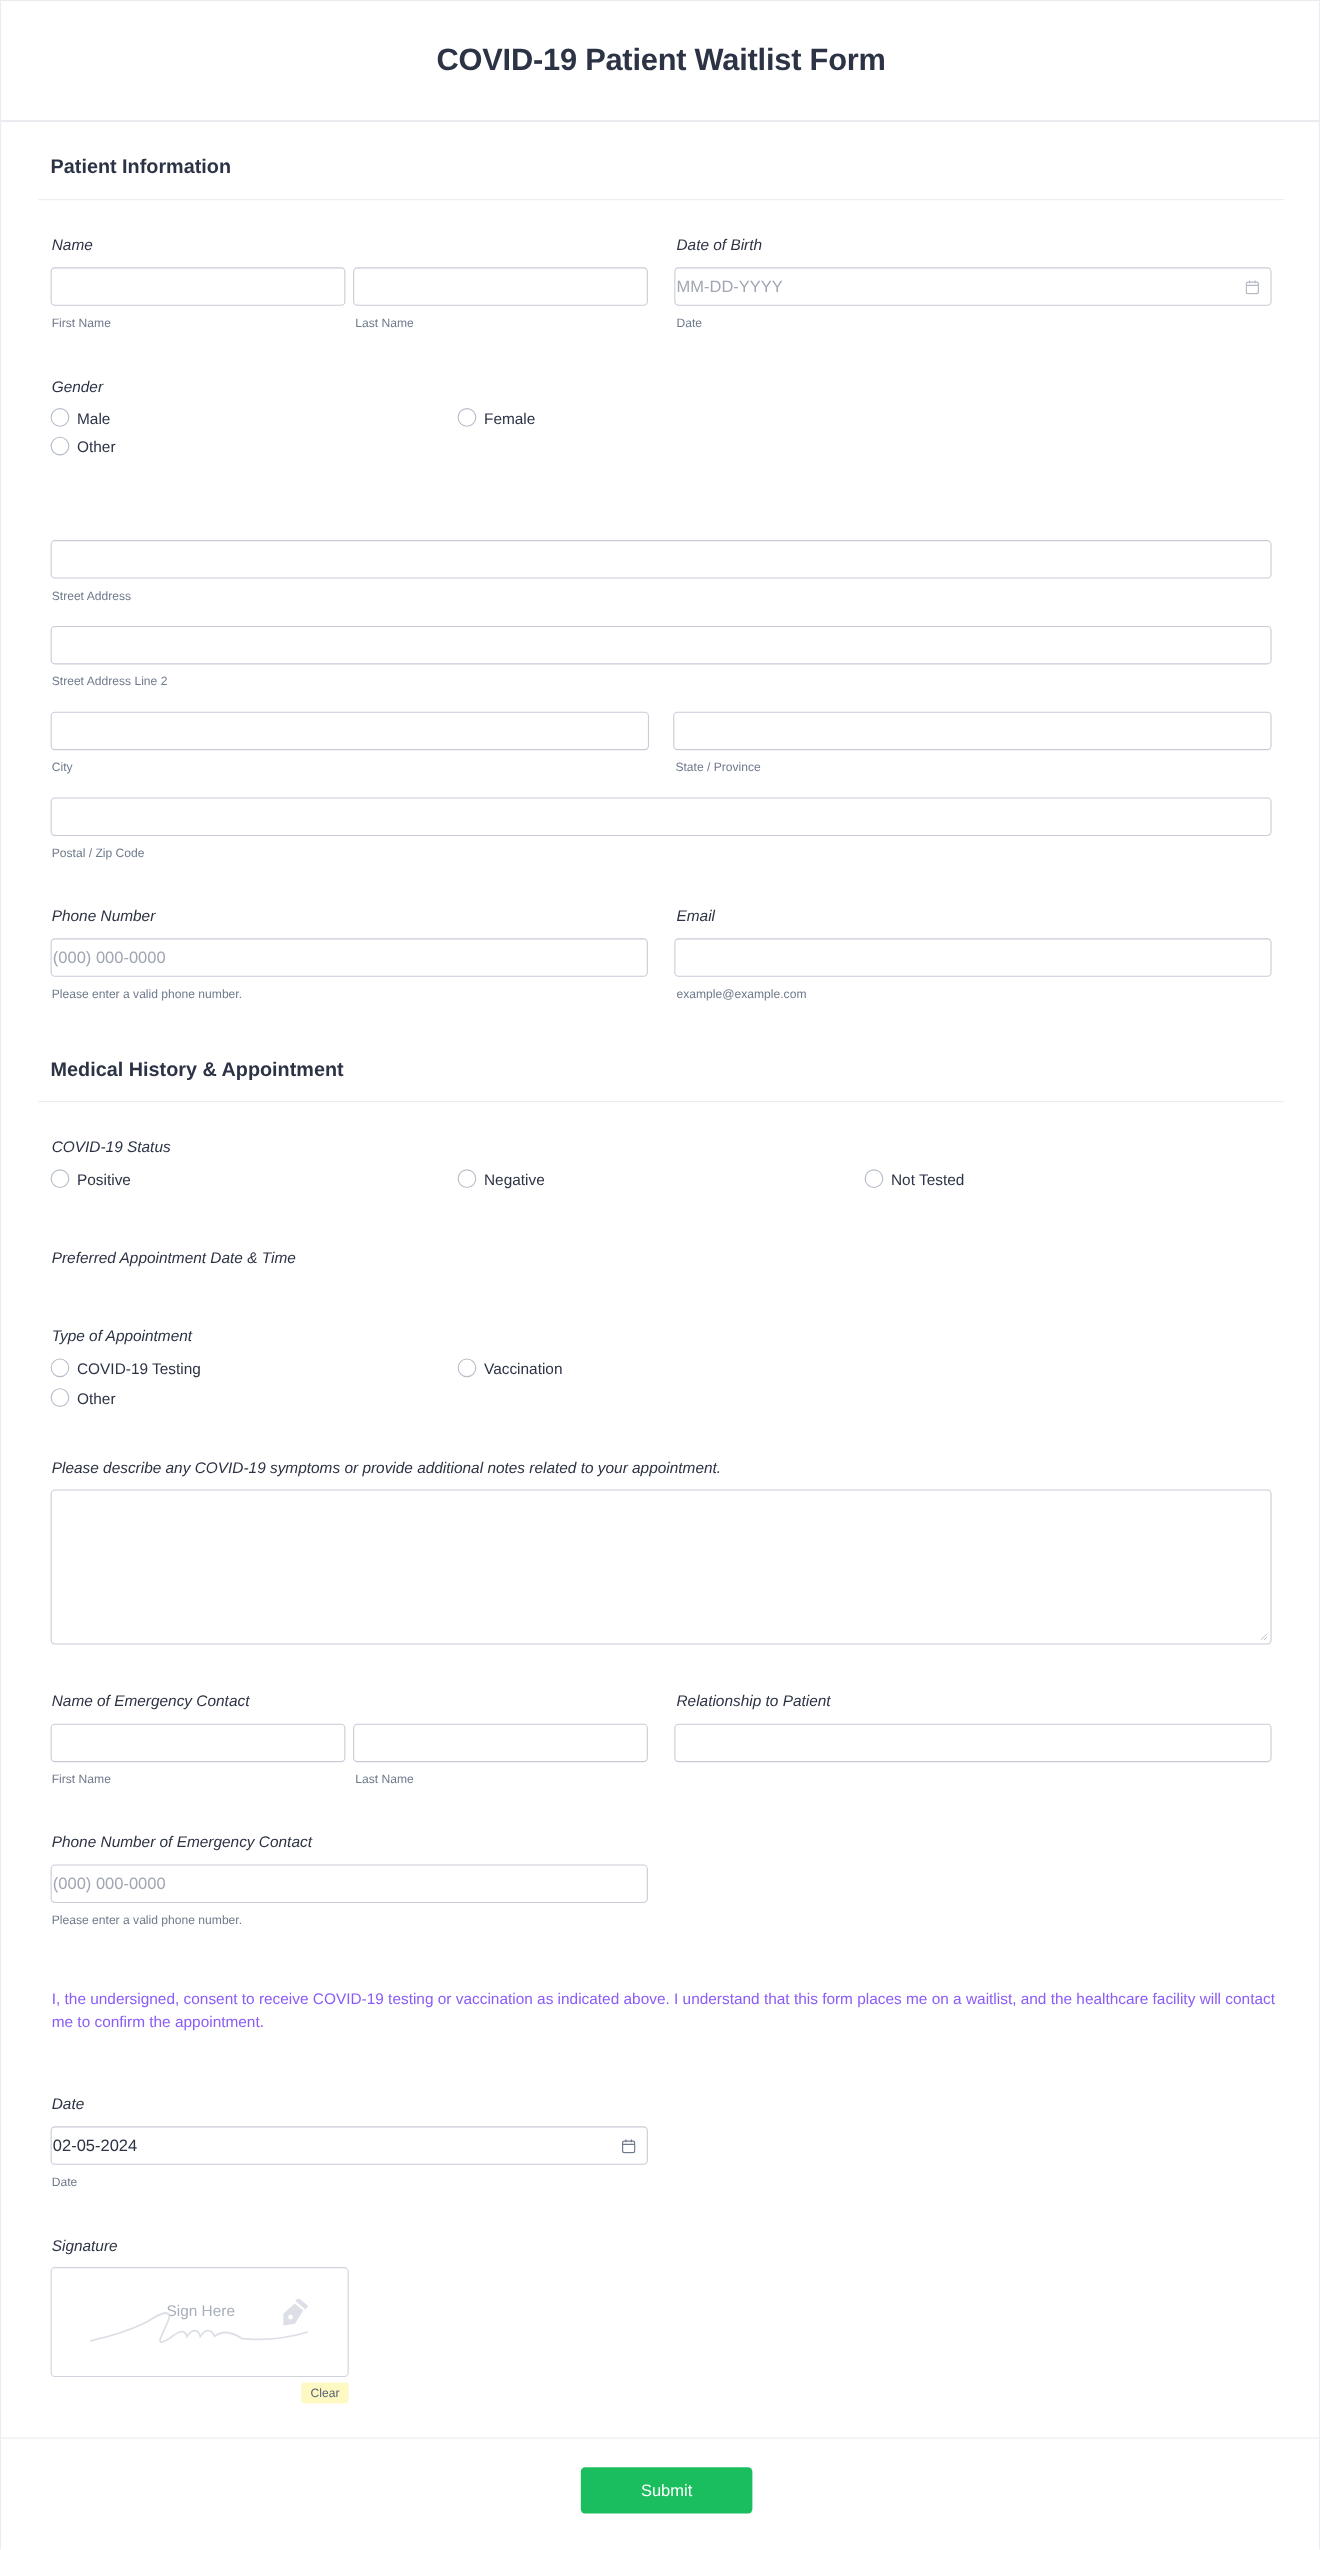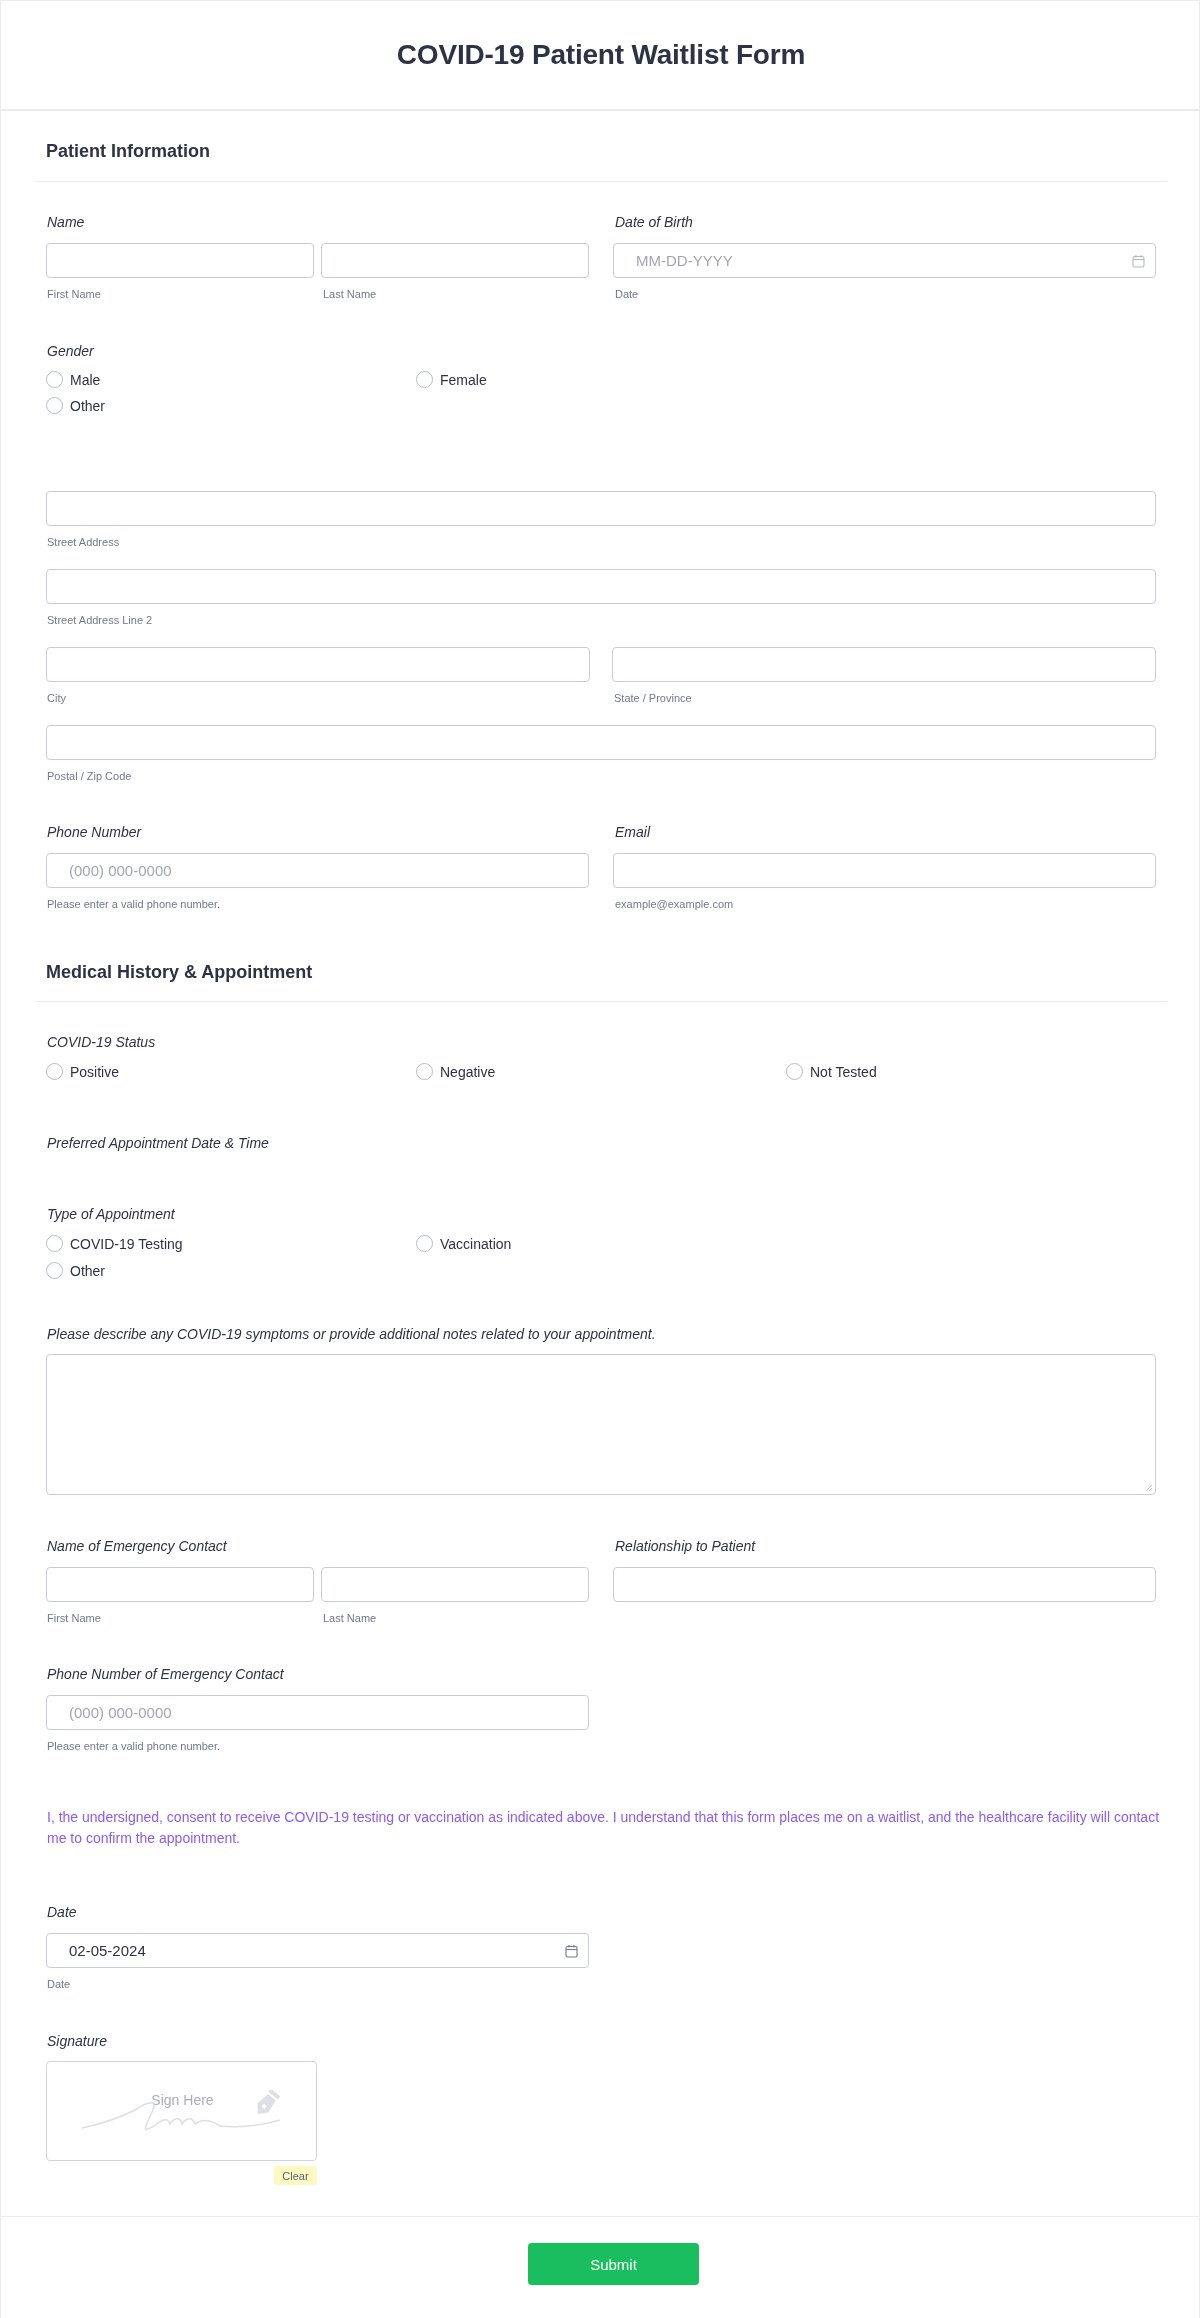--- a/index.html
+++ b/index.html
@@ -6,33 +6,33 @@
   html, body { width: 1200px; height: 2318px; background: #ffffff; }
   body { font-family: "Liberation Sans", "DejaVu Sans", sans-serif; color: #2c3345; position: relative; overflow: hidden; }
   .page { position: absolute; left: 0; top: 0; width: 1200px; height: 2318px; border-left: 1px solid #ececf0; border-right: 1px solid #ececf0; border-top: 1px solid #ececf0; }
   .header { position: absolute; left: 0; top: 0; width: 1200px; height: 110px; border-bottom: 2px solid #ebebef; display: flex; align-items: center; justify-content: center; }
   .header h1 { font-size: 28px; font-weight: 700; color: #2c3345; letter-spacing: -0.2px; }
   .abs { position: absolute; }
   .section-title { font-size: 18px; font-weight: 600; color: #2c3345; }
   .divider { position: absolute; height: 1px; background: #ececf0; }
   .label { font-size: 14px; color: #2c3345; font-weight: 500; font-style: italic; }
   .sublabel { font-size: 11px; color: #6f7a8c; }
-  .input { position: absolute; height: 35px; border: 1px solid #c8ccd6; border-radius: 4px; background: #fff; font-size: 15px; color: #2c3345; padding: 0 22px; display: flex; align-items: center; }
+  .input { position: absolute; height: 35px; border: 1px solid #c8ccd6; border-radius: 4px; background: #fff; font-size: 15px; color: #2c3345; padding: 0 1px; display: flex; align-items: center; }
   .input .ph { color: #a0a6b3; }
   .cal-icon { position: absolute; right: 10px; top: 10px; width: 13px; height: 14px; }
   .radio { display: flex; align-items: center; position: absolute; }
   .radio .circle { width: 17px; height: 17px; border: 1px solid #b6bcc8; border-radius: 50%; background: #fff; margin-right: 7px; }
   .radio .txt { font-size: 14px; color: #2c3345; }
   .textarea { position: absolute; border: 1px solid #c8ccd6; border-radius: 4px; background: #fff; }
   .resize { position: absolute; right: 3px; bottom: 3px; width: 6px; height: 6px; }
   .para { font-size: 14px; color: #8b5cf6; line-height: 21px; }
   .sig-box { position: absolute; border: 1px solid #cfd3dc; border-radius: 4px; background: #fff; }
   .clear-btn { position: absolute; background: #fef9c3; border-radius: 3px; font-size: 11px; color: #586274; display: flex; align-items: center; justify-content: center; }
   .footer-line { position: absolute; left: 0; top: 2215px; width: 1200px; height: 1px; background: #ececf0; }
-  .submit { position: absolute; left: 527px; top: 2242px; width: 171px; height: 42px; background: #1bbe5e; border-radius: 4px; color: #fff; font-size: 15px; font-weight: 500; display: flex; align-items: center; justify-content: center; border: none; }
+  .submit { position: absolute; left: 527px; top: 2242px; width: 156px; height: 42px; background: #1bbe5e; border-radius: 4px; color: #fff; font-size: 15px; font-weight: 500; display: flex; align-items: center; justify-content: center; border: none; }
 </style>
 </head>
 <body>
 
 <div class="page">
 
   <div class="header">
     <h1>COVID-19 Patient Waitlist Form</h1>
   </div>
 

